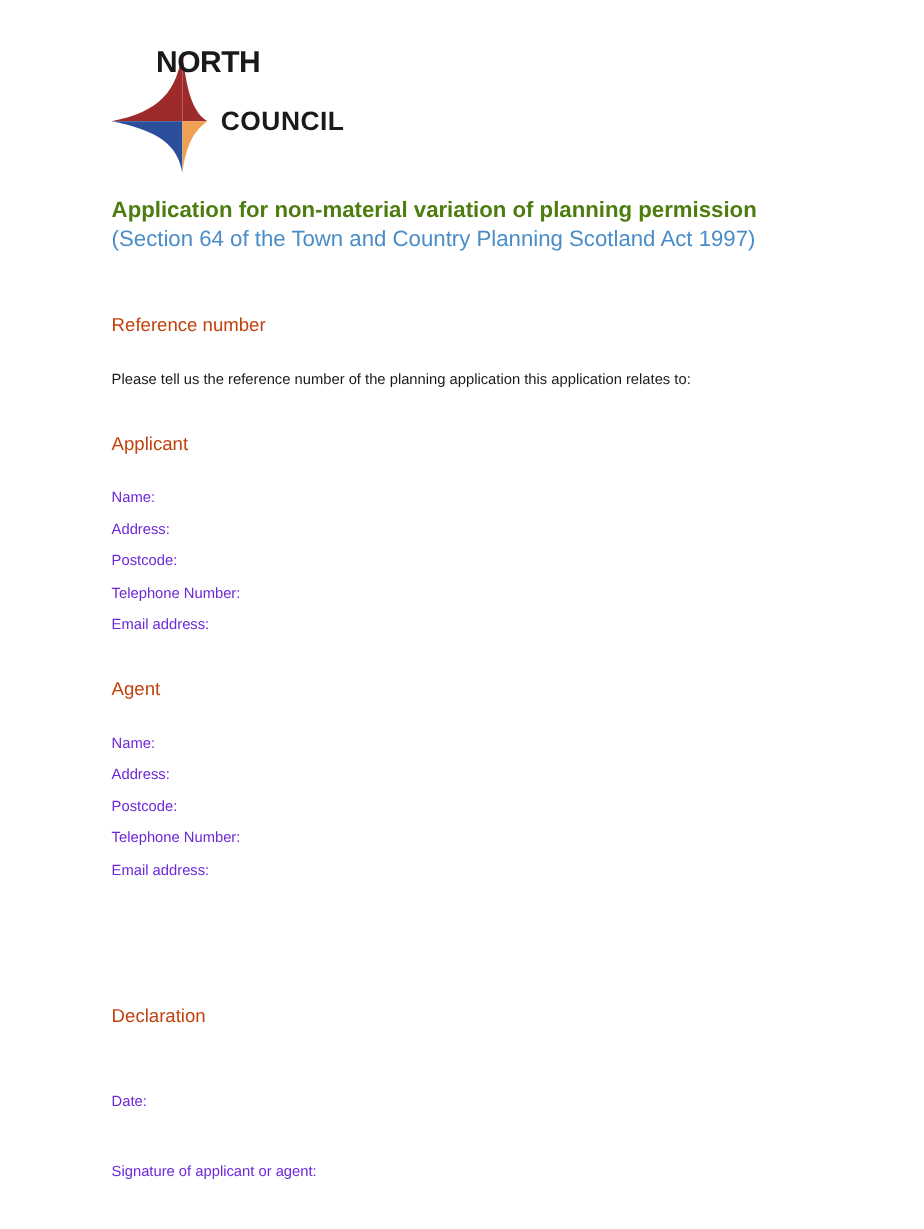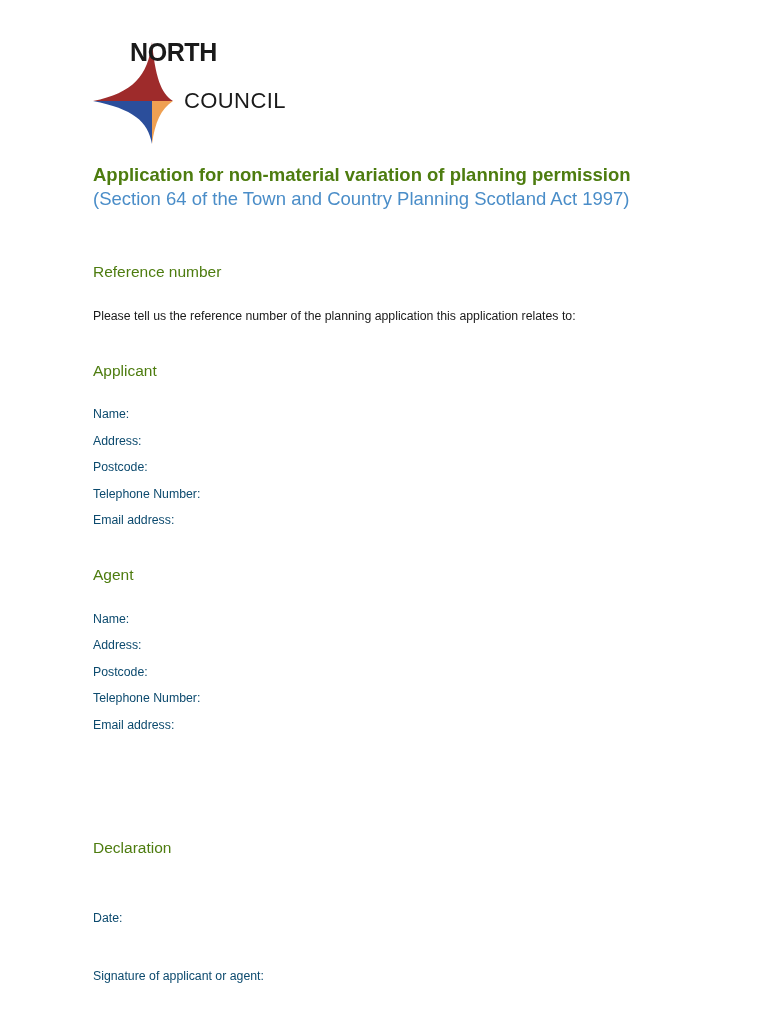--- a/index.html
+++ b/index.html
@@ -65,21 +65,21 @@
     left: 0px;
     top: 23px;
     font-size: 25px;
   }
   .logo-word-council {
     position: absolute;
     left: 54px;
     top: 50px;
     font-size: 22px;
     letter-spacing: 0.4px;
-    font-weight: normal;
+    font-weight: bold;
   }
 
   
   .doc-title {
     position: absolute;
     left: 93px;
     top: 163px;
     width: 560px;
     font-size: 18.5px;
     line-height: 24px;
@@ -94,42 +94,42 @@
   .doc-title .paren {
     font-weight: normal;
     color: #4A8DC8;
   }
 
   .section-heading {
     position: absolute;
     left: 93px;
     font-size: 15.5px;
     line-height: 20px;
-    color: #4d7c0f;
+    color: #c2410c;
     font-weight: normal;
     margin: 0;
     white-space: nowrap;
   }
 
   .body-text {
     position: absolute;
     left: 93px;
     font-size: 12.3px;
     line-height: 17px;
     color: #1a1a1a;
     margin: 0;
     white-space: nowrap;
   }
 
   .field-label {
     position: absolute;
     left: 93px;
     font-size: 12.3px;
     line-height: 17px;
-    color: #0c4a6e;
+    color: #6d28d9;
     margin: 0;
     white-space: nowrap;
   }
 </style>
 </head>
 <body>
 
 <div class="page">
 
   <div class="logo">

